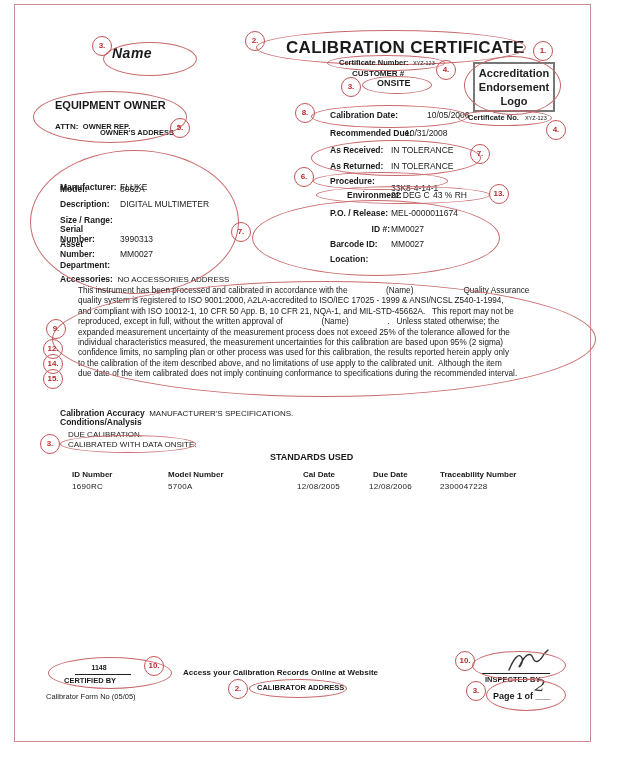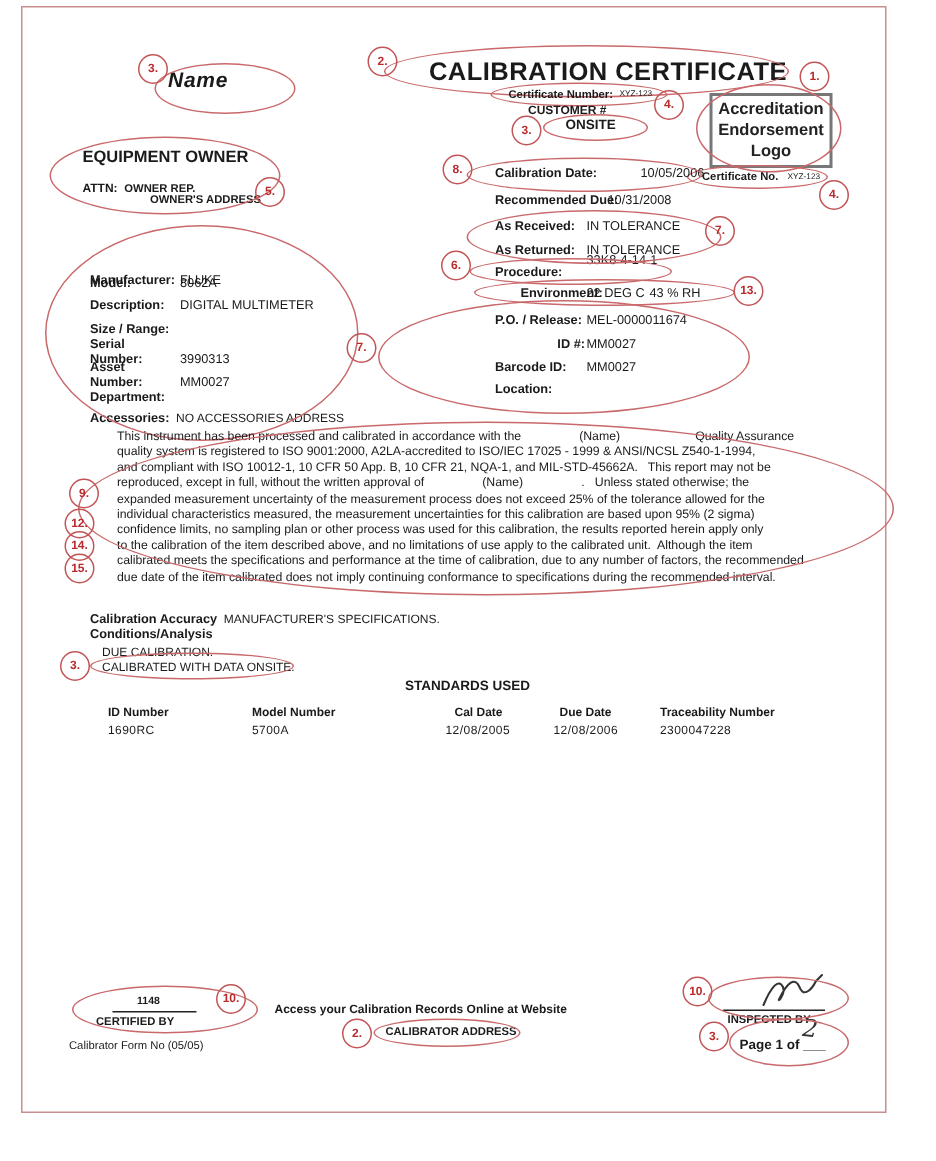--- a/index.html
+++ b/index.html
@@ -111,21 +111,21 @@
 
 <div class="dt-lbl" style="top:110px;">Calibration Date:</div>
 <div class="dt-val" style="left:427px;top:110px;">10/05/2006</div>
 <div class="dt-lbl" style="top:128px;">Recommended Due:</div>
 <div class="dt-val" style="left:405px;top:128px;">10/31/2008</div>
 <div class="dt-lbl" style="top:145px;">As Received:</div>
 <div class="dt-val" style="left:391px;top:145px;">IN TOLERANCE</div>
 <div class="dt-lbl" style="top:161px;">As Returned:</div>
 <div class="dt-val" style="left:391px;top:161px;">IN TOLERANCE</div>
 <div class="dt-lbl" style="top:176px;">Procedure:</div>
-<div class="dt-val" style="left:391px;top:168px;">33K8-4-14-1</div>
+<div class="dt-val" style="left:391px;top:183px;">33K8-4-14-1</div>
 <div class="dt-lbl" style="top:190px;padding-left:17px;">Environment:</div>
 <div class="dt-val" style="left:391px;top:190px;">22 DEG C</div>
 <div class="dt-val" style="left:433px;top:190px;">43 % RH</div>
 <div class="dt-lbl" style="top:208px;">P.O. / Release:</div>
 <div class="dt-val" style="left:391px;top:208px;">MEL-0000011674</div>
 <div class="dt-lbl" style="top:224px;width:60px;text-align:right;">ID #:</div>
 <div class="dt-val" style="left:391px;top:224px;">MM0027</div>
 <div class="dt-lbl" style="top:239px;">Barcode ID:</div>
 <div class="dt-val" style="left:391px;top:239px;">MM0027</div>
 <div class="dt-lbl" style="top:254px;">Location:</div>
@@ -142,21 +142,20 @@
 
 <div class="abs" style="left:78px;top:286px;">
   <div class="stmt-line">This instrument has been processed and calibrated in accordance with the                 (Name)                      Quality Assurance</div>
   <div class="stmt-line">quality system is registered to ISO 9001:2000, A2LA-accredited to ISO/IEC 17025 - 1999 &amp; ANSI/NCSL Z540-1-1994,</div>
   <div class="stmt-line">and compliant with ISO 10012-1, 10 CFR 50 App. B, 10 CFR 21, NQA-1, and MIL-STD-45662A.   This report may not be</div>
   <div class="stmt-line">reproduced, except in full, without the written approval of                 (Name)                 .   Unless stated otherwise; the</div>
   <div class="stmt-line">expanded measurement uncertainty of the measurement process does not exceed 25% of the tolerance allowed for the</div>
   <div class="stmt-line">individual characteristics measured, the measurement uncertainties for this calibration are based upon 95% (2 sigma)</div>
   <div class="stmt-line">confidence limits, no sampling plan or other process was used for this calibration, the results reported herein apply only</div>
   <div class="stmt-line">to the calibration of the item described above, and no limitations of use apply to the calibrated unit.  Although the item</div>
-  <div class="stmt-line">calibrated meets the specifications and performance at the time of calibration, due to any number of factors, the recommended</div>
   <div class="stmt-line">due date of the item calibrated does not imply continuing conformance to specifications during the recommended interval.</div>
 </div>
 <div class="ell" style="left:52px;top:281px;width:542px;height:114px;"></div>
 <div class="badge" style="left:46px;top:319px;">9.</div>
 <div class="badge" style="left:43px;top:339px;">12.</div>
 <div class="badge" style="left:43px;top:354px;">14.</div>
 <div class="badge" style="left:43px;top:369px;">15.</div>
 
 <div class="abs" style="left:60px;top:402px;">
   <span class="lbl">Calibration Accuracy</span>

